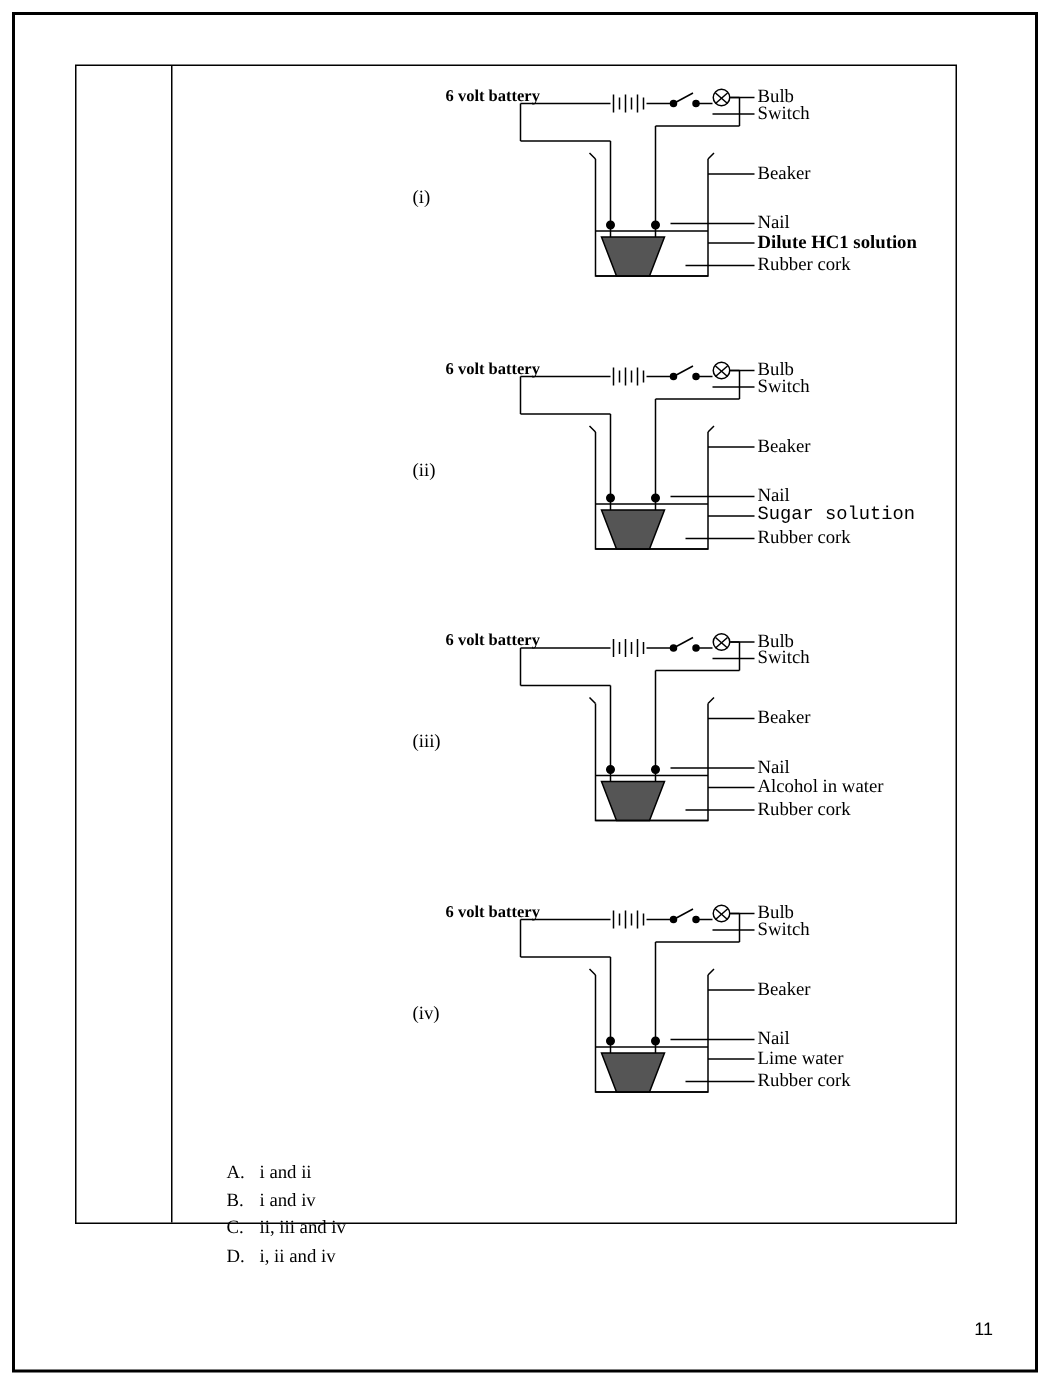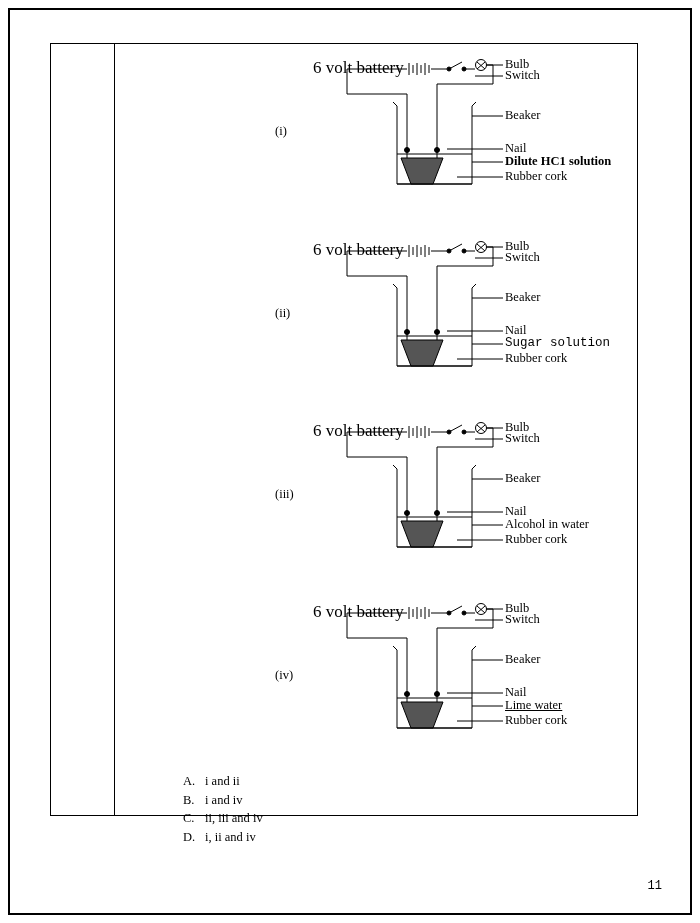--- a/index.html
+++ b/index.html
@@ -39,21 +39,21 @@
     top: 0;
     width: 1px;
     height: 100%;
     background: #000;
   }
   .page-number {
     position: absolute;
     right: 28px;
     bottom: 20px;
     font-size: 12px;
-    font-family: Liberation Mono, monospace;
+    font-family: Liberation Sans, sans-serif;
   }
 
   
   .figure-block {
     position: absolute;
     width: 530px;
     height: 170px;
     left: 56px;
   }
   .roman-label {
@@ -74,34 +74,34 @@
   .apparatus svg { display: block; }
 
   
   .fig-label {
     position: absolute;
     font-size: 12.5px;
     white-space: nowrap;
   }
   .batt-label {
     position: absolute;
-    font-size: 17px;
+    font-size: 11px;
     white-space: nowrap;
-    left: 16px;
+    left: 0px;
     top: 4px;
+    font-weight: bold;
   }
 
   
   .options {
     position: absolute;
     left: 100px;
     top: 728px;
     font-size: 12.5px;
     line-height: 18.5px;
-    margin-left: 32px;
   }
   .option-row {
     display: block;
     white-space: pre;
   }
   .opt-letter { display: inline-block; width: 22px; }
 </style>
 </head>
 <body>
 
@@ -325,21 +325,21 @@
             <line x1="150" y1="95" x2="206" y2="95"></line>
             <line x1="175" y1="108" x2="206" y2="108"></line>
             <line x1="160" y1="123" x2="206" y2="123"></line>
           </g>
         </svg>
         <div class="batt-label">6 volt battery</div>
         <div class="fig-label" style="left:208px; top:3px;">Bulb</div>
         <div class="fig-label" style="left:208px; top:14px;">Switch</div>
         <div class="fig-label" style="left:208px; top:54px;">Beaker</div>
         <div class="fig-label" style="left:208px; top:87px;">Nail</div>
-        <div class="fig-label" style="left:208px; top:100px;text-decoration:underline;">Lime water</div>
+        <div class="fig-label" style="left:208px; top:100px;">Lime water</div>
         <div class="fig-label" style="left:208px; top:115px;">Rubber cork</div>
       </div>
     </div>
 
     <div class="options">
       <div class="option-row"><span class="opt-letter">A.</span><span>i and ii</span></div>
       <div class="option-row"><span class="opt-letter">B.</span><span>i and iv</span></div>
       <div class="option-row"><span class="opt-letter">C.</span><span>ii, iii and iv</span></div>
       <div class="option-row"><span class="opt-letter">D.</span><span>i, ii and iv</span></div>
     </div>

